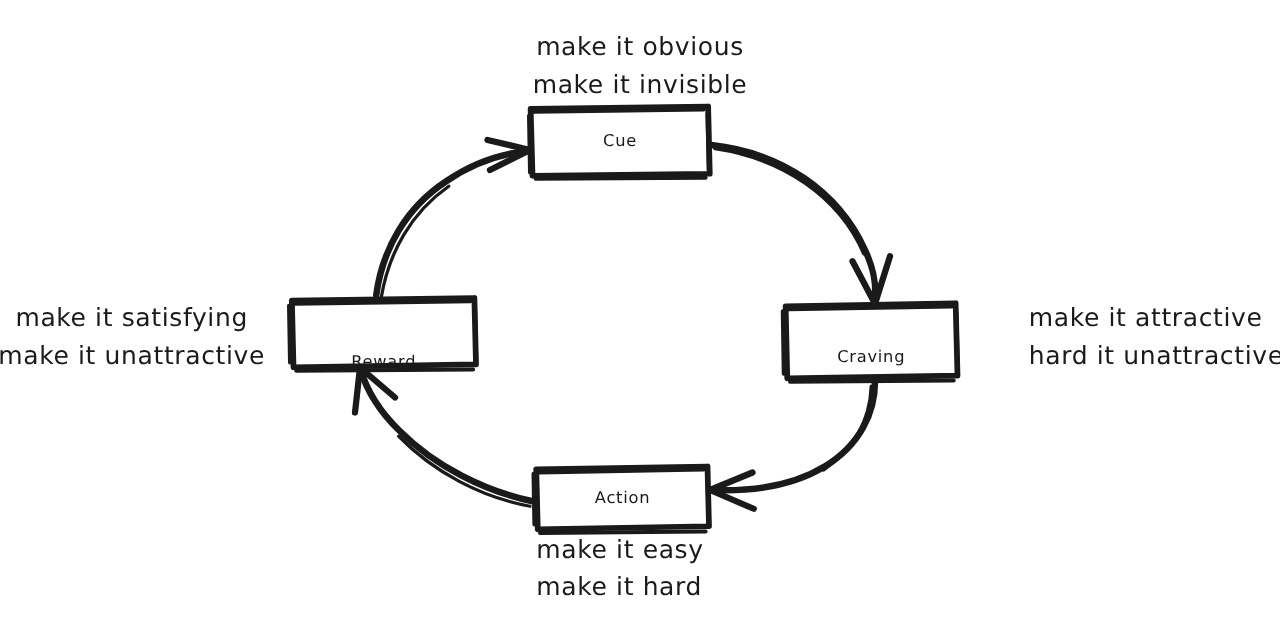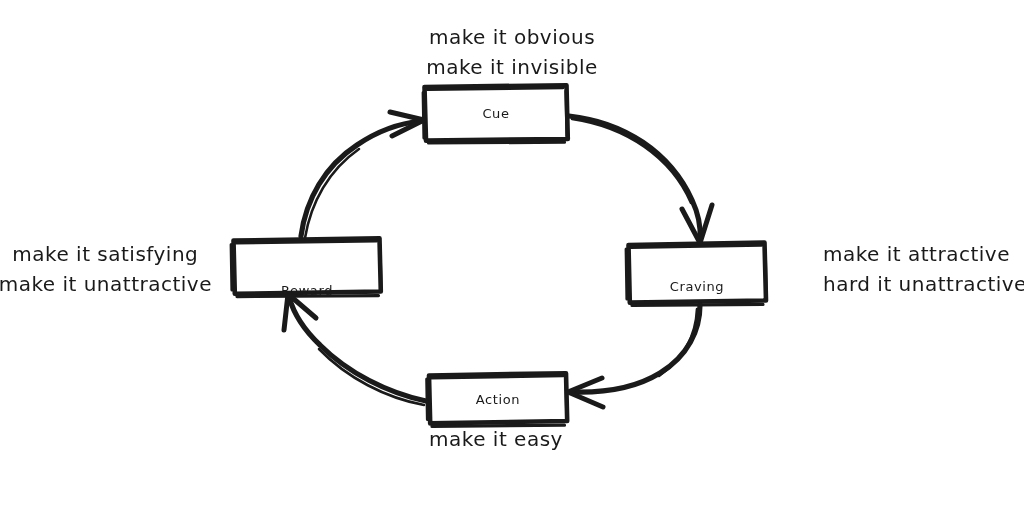--- a/index.html
+++ b/index.html
@@ -156,20 +156,21 @@
     <span class="law-line">make it invisible</span>
   </div>
 
   <div class="law-group law-craving">
     <span class="law-line">make it attractive</span>
     <span class="law-line">hard it unattractive</span>
   </div>
 
   <div class="law-group law-action">
     <span class="law-line">make it easy</span>
+    <span class="law-line">make it hard</span>
   </div>
 
   <div class="law-group law-reward">
     <span class="law-line">make it satisfying</span>
     <span class="law-line">make it unattractive</span>
   </div>
 
 </div>
 
 </body></html>

